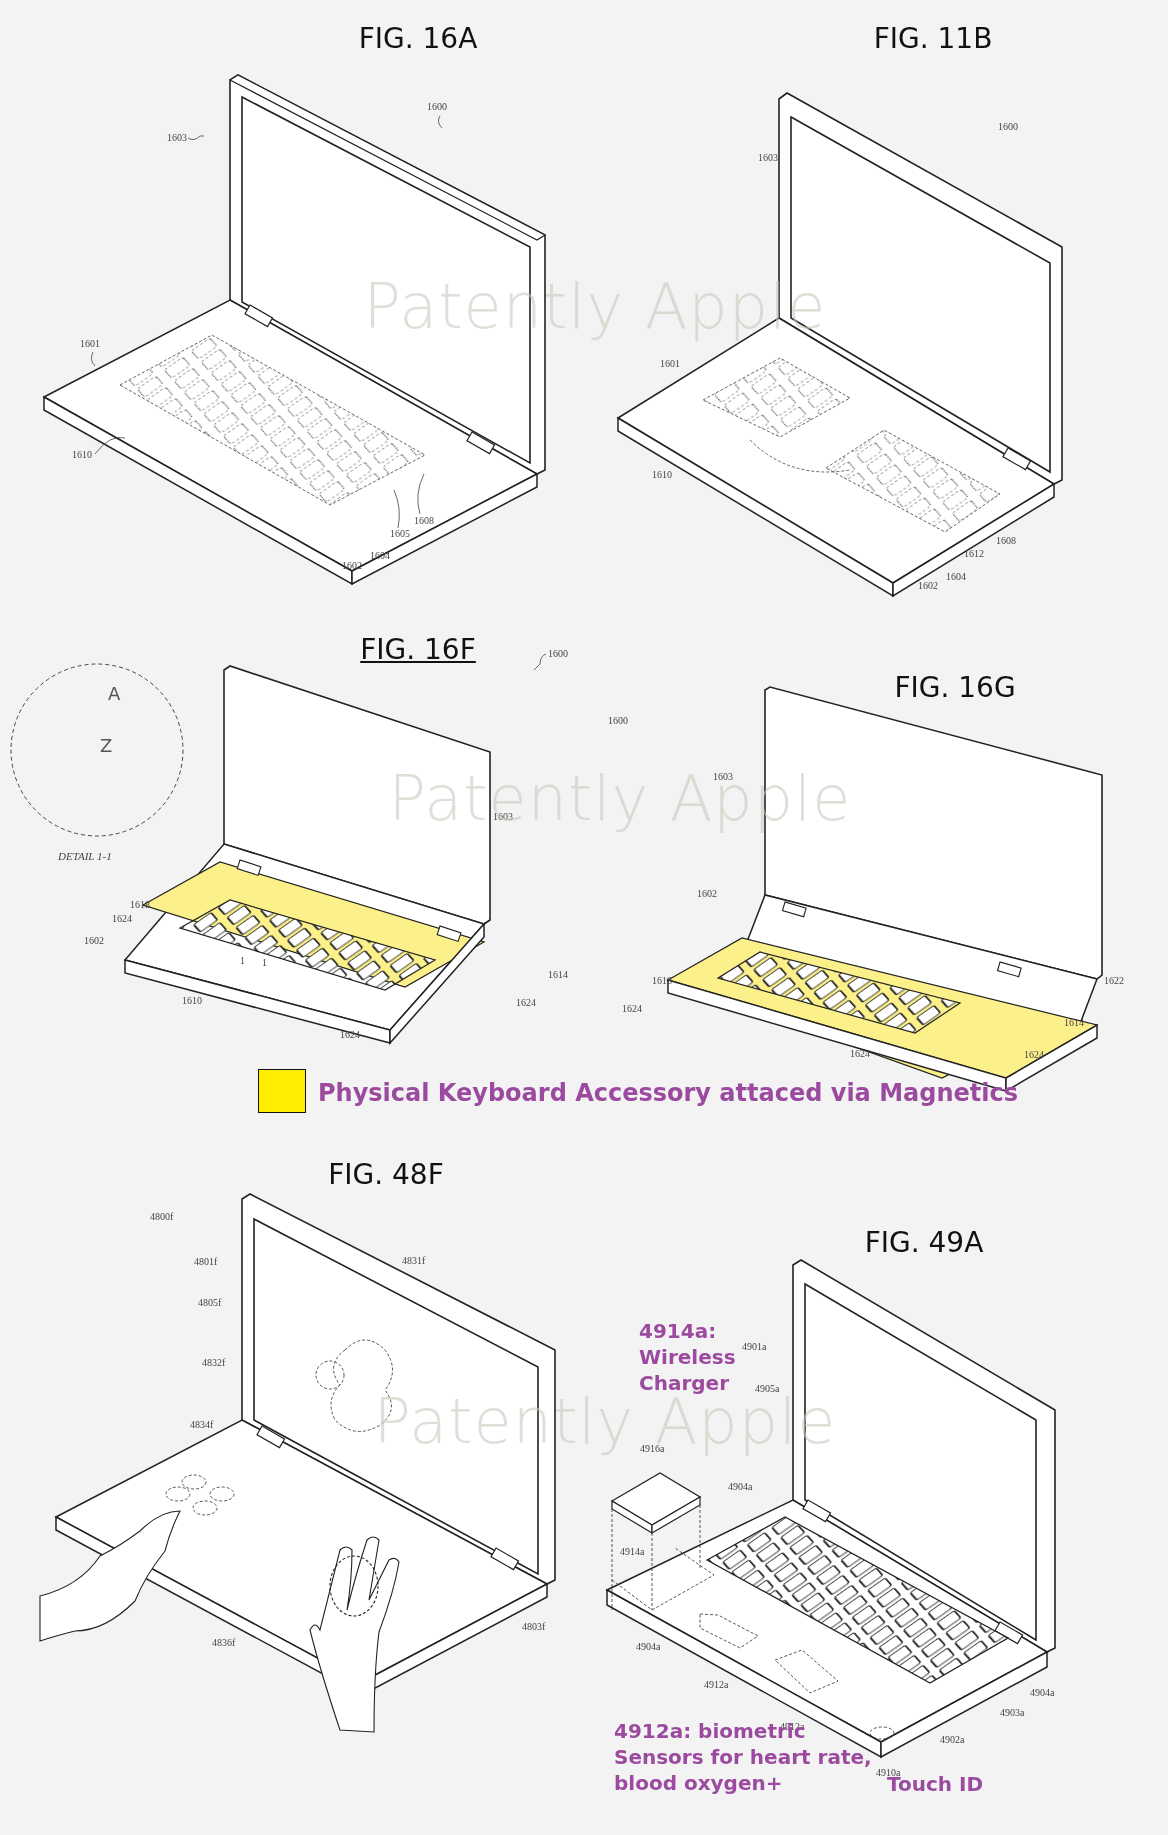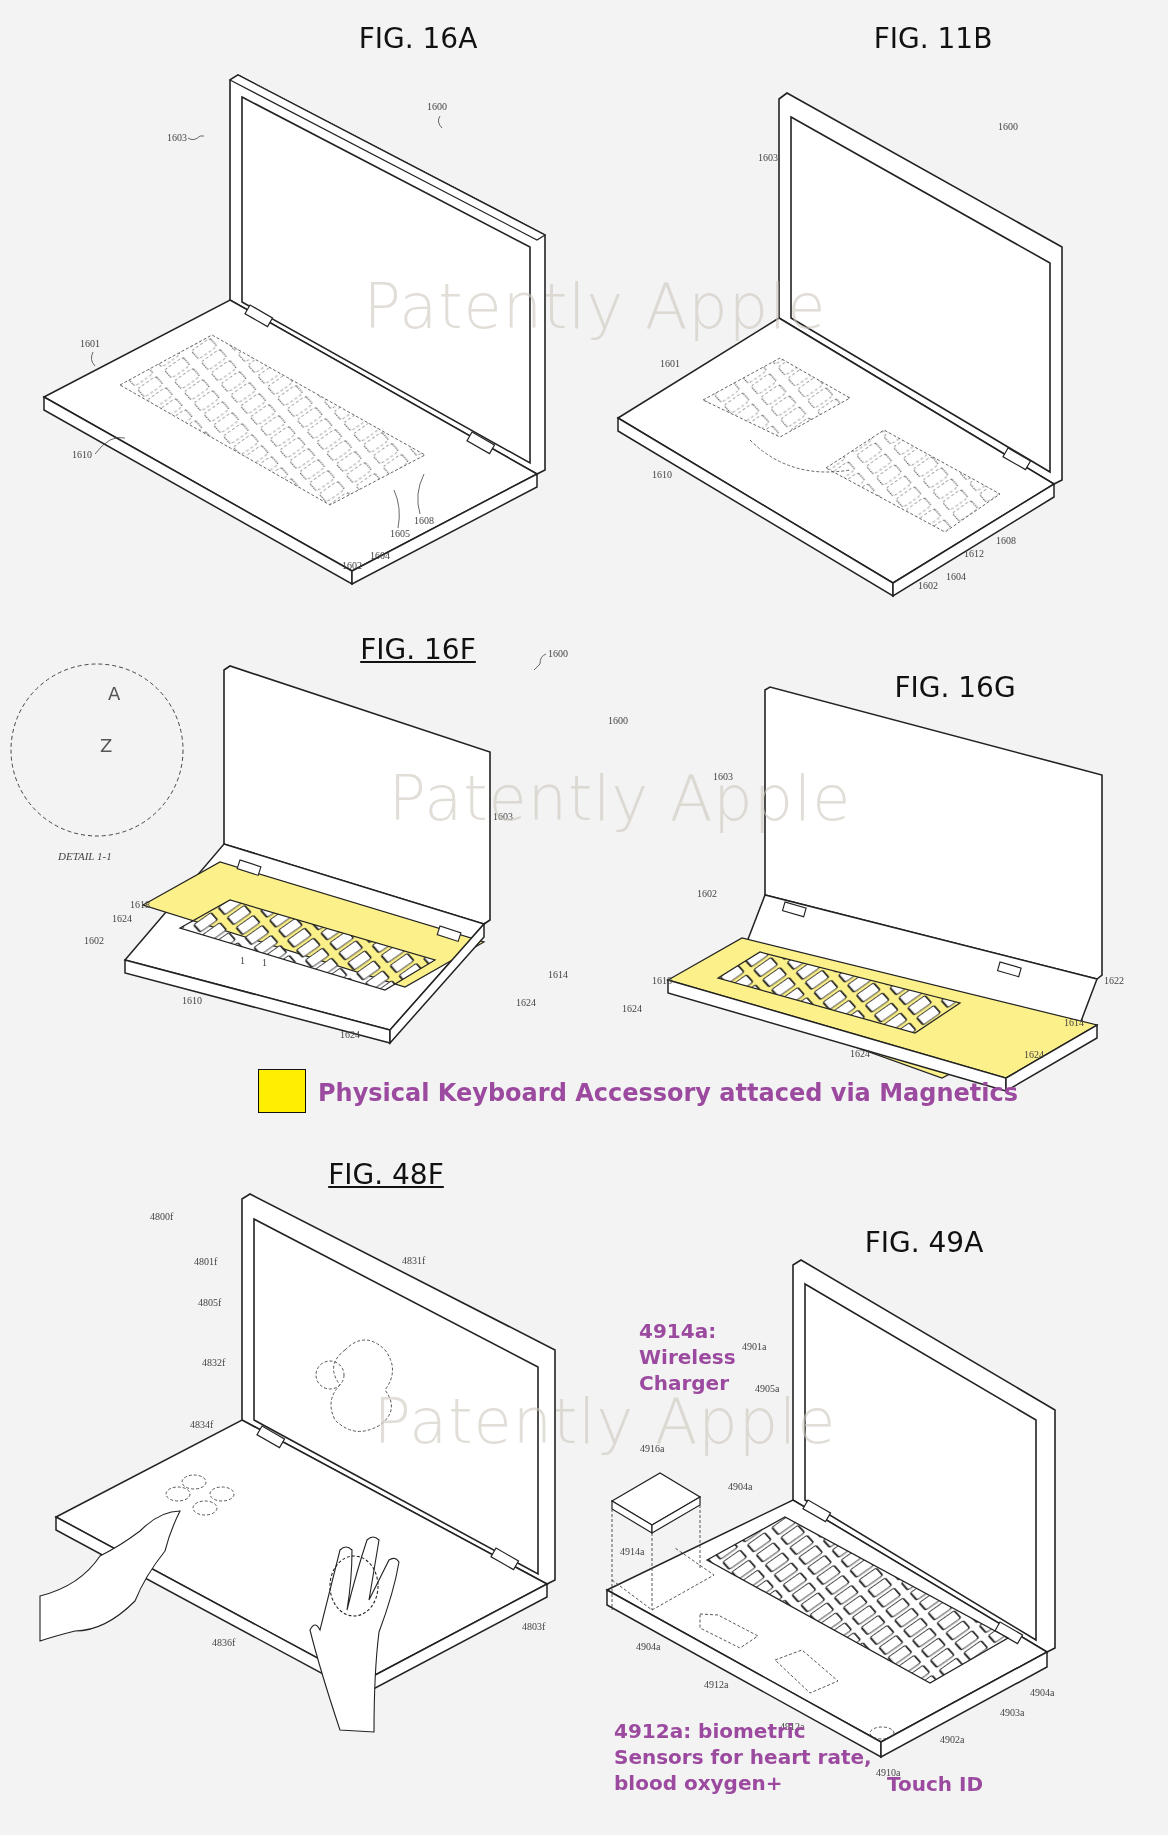--- a/index.html
+++ b/index.html
@@ -20,21 +20,21 @@
        font-weight:bold;color:#9b4a9f;font-size:24px;white-space:nowrap;}
   .detail-label{font-family:"Liberation Serif","DejaVu Serif",serif;font-style:italic;font-size:11px;fill:#444;}
 </style>
 </head>
 <body>
 
 <div class="fig-title" style="left:418px;top:22px;">FIG. 16A</div>
 <div class="fig-title" style="left:933px;top:22px;">FIG. 11B</div>
 <div class="fig-title" style="left:418px;top:633px;text-decoration:underline;">FIG. 16F</div>
 <div class="fig-title" style="left:955px;top:671px;">FIG. 16G</div>
-<div class="fig-title" style="left:386px;top:1158px;text-decoration:underline;">FIG. 48F</div>
+<div class="fig-title" style="left:386px;top:1158px;">FIG. 48F</div>
 <div class="fig-title" style="left:924px;top:1226px;">FIG. 49A</div>
 
 <svg class="drawing" viewBox="0 0 1168 1835">
   <defs>
     <pattern id="keysA" width="22" height="22" patternUnits="userSpaceOnUse" patternTransform="skewX(-40) rotate(30)">
       <rect x="2" y="2" width="17" height="15" rx="3" fill="none" stroke="#555" stroke-width="0.8" stroke-dasharray="2 1.5"></rect>
     </pattern>
     <pattern id="keysSolid" width="20" height="20" patternUnits="userSpaceOnUse" patternTransform="skewX(-40) rotate(30)">
       <rect x="2" y="2" width="15" height="14" rx="2" fill="#fff" stroke="#222" stroke-width="1.2"></rect>
     </pattern>

